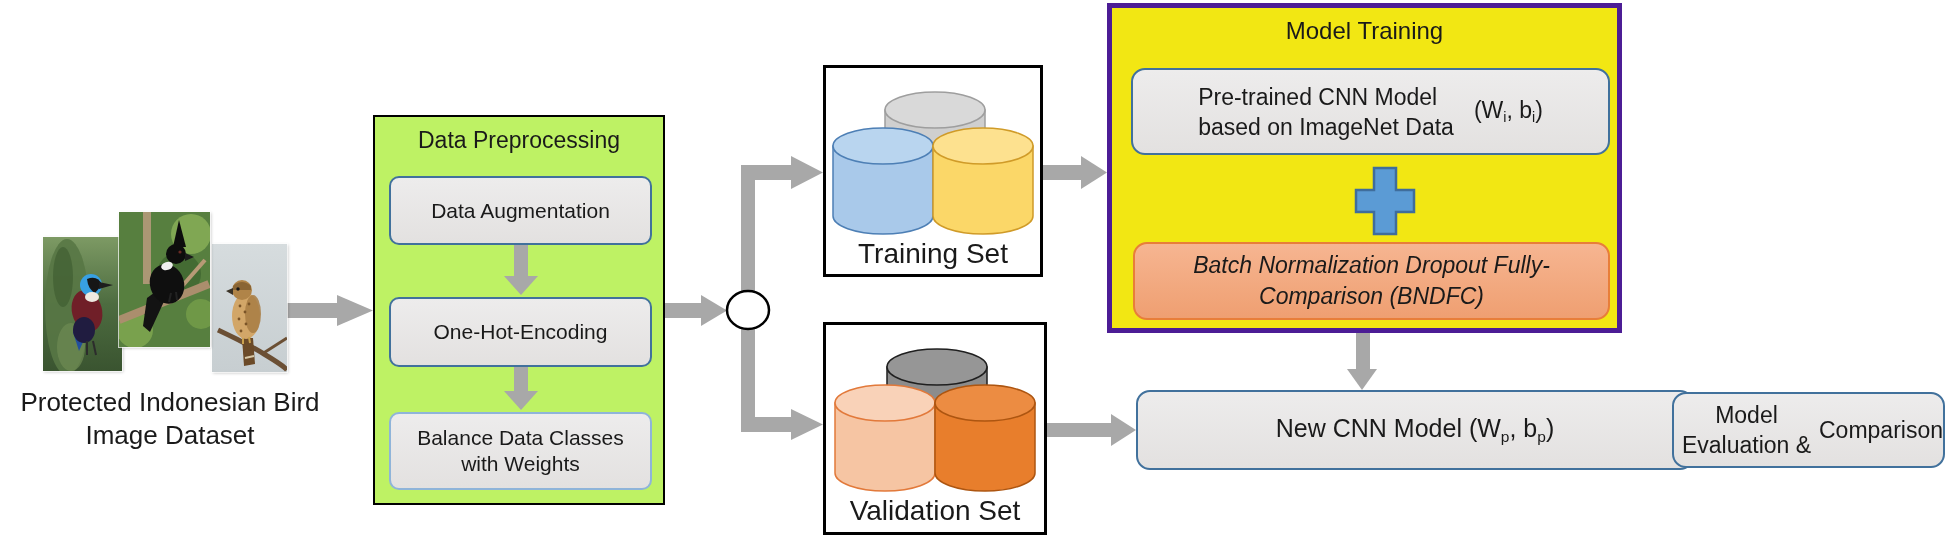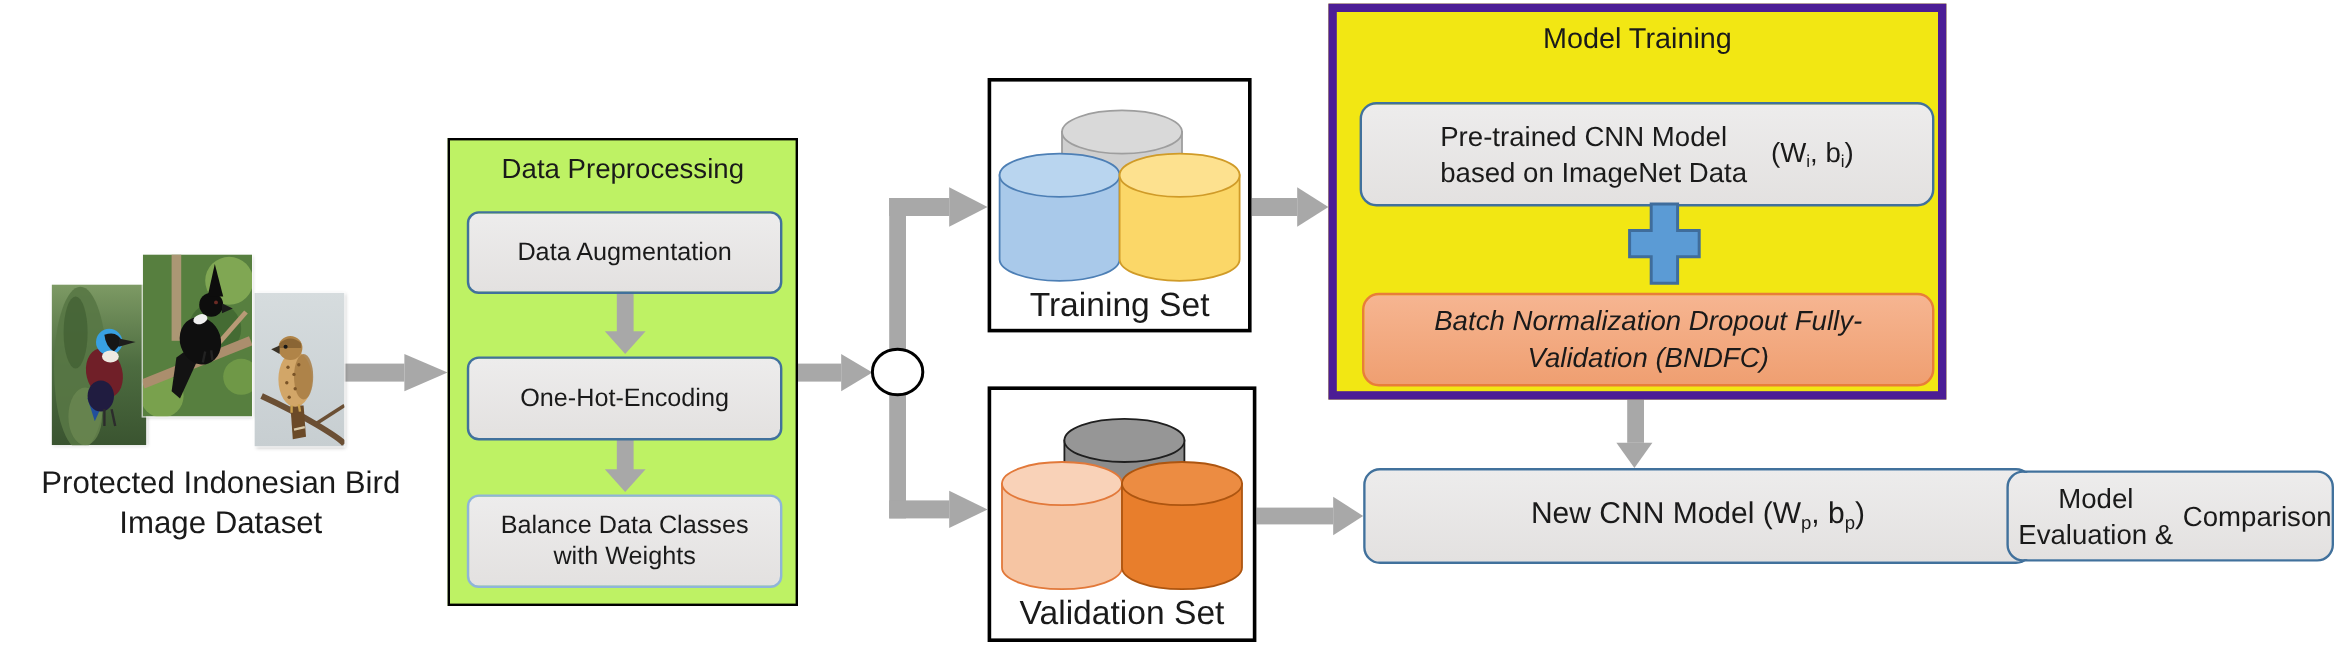--- a/index.html
+++ b/index.html
@@ -5,21 +5,21 @@
   * { margin:0; padding:0; box-sizing:border-box; }
   body { background:#ffffff; font-family:"Liberation Sans", sans-serif; color:#1a1a1a; }
   .canvas { position:relative; width:1950px; height:541px; background:#fff; overflow:hidden; }
 
   .connector-layer { position:absolute; left:0; top:0; width:1950px; height:541px; z-index:0; }
 
   
   .photo { position:absolute; box-shadow:0 0 0 1px rgba(255,255,255,.7), 1px 1px 3px rgba(0,0,0,.25); z-index:1; }
   .photo svg { display:block; }
 
-  .caption { position:absolute; left:16px; top:386px; width:336px; text-align:center;
+  .caption { position:absolute; left:2px; top:386px; width:336px; text-align:center;
              font-size:26px; line-height:33px; z-index:1; }
 
   
   .preproc { position:absolute; left:373px; top:115px; width:292px; height:390px;
              background:#bef264; border:2px solid #000; z-index:1; }
   .preproc-title { position:absolute; top:10px; left:0; width:100%; text-align:center; font-size:23px; }
   .step { position:absolute; left:14px; width:263px; background:linear-gradient(#edecec,#e3e1e0);
           border:2px solid #41719c; border-radius:10px; display:flex; align-items:center;
           justify-content:center; text-align:center; font-size:21px; line-height:26px; padding:2px 14px; }
   .step1 { top:59px;  height:69px; }
@@ -30,25 +30,25 @@
   
   .setbox { position:absolute; background:#fff; border:3px solid #000; z-index:1;
             display:flex; flex-direction:column; align-items:center; }
   .training-box   { left:823px; top:65px;  width:220px; height:212px; }
   .validation-box { left:823px; top:322px; width:224px; height:213px; }
   .setbox svg { display:block; margin-top:10px; }
   .set-label { font-size:28px; font-weight:500; margin-top:2px; }
 
   
   .model-training { position:absolute; left:1107px; top:3px; width:515px; height:330px;
-                    background:#f2e713; border:7px solid #4c1d95; z-index:1; }
+                    background:#f2e713; border:5px solid #4c1d95; z-index:1; }
   .mt-title { position:absolute; top:9px; left:0; width:100%; text-align:center; font-size:24px; }
   .pretrained { position:absolute; left:19px; top:60px; width:479px; height:87px;
                 background:linear-gradient(#edecec,#e3e1e0); border:2.5px solid #41719c; border-radius:14px;
-                display:flex; align-items:center; justify-content:center; gap:20px;margin-top:15px; }
+                display:flex; align-items:center; justify-content:center; gap:20px; }
   .pretrained .lines { font-size:23px; line-height:30px; text-align:left; }
   .wb { font-size:23px; white-space:nowrap; }
   sub.s { font-size:0.62em; vertical-align:-0.3em; }
   .plus-wrap { position:absolute; left:242px; top:158px; width:62px; height:70px; }
   .bndfc { position:absolute; left:21px; top:234px; width:477px; height:78px;
            background:linear-gradient(#f6b591,#ef9f71); border:2.5px solid #e87e39; border-radius:14px;
            display:flex; flex-direction:column; align-items:center; justify-content:center;
            font-size:23px; line-height:31px; text-align:center;font-style:italic; }
 
   
@@ -243,21 +243,21 @@
     </div>
 
     <div class="plus-wrap">
       <svg width="62" height="70" viewBox="0 0 62 70">
         <polygon points="20,2 42,2 42,24 60,24 60,46 42,46 42,68 20,68 20,46 2,46 2,24 20,24" fill="#5b9bd5" stroke="#3f6d9c" stroke-width="2.5"></polygon>
       </svg>
     </div>
 
     <div class="bndfc">
       <div>Batch Normalization Dropout Fully-</div>
-      <div>Validation (BNDFC)</div>
+      <div>Comparison (BNDFC)</div>
     </div>
   </div>
 
   <div class="newcnn">
     <span><span>New CNN Model (W</span><sub class="s">p</sub><span>, b</span><sub class="s">p</sub><span>)</span></span>
   </div>
 
   <div class="evalbox">
     <div>Model Evaluation &amp;</div>
     <div>Comparison</div>

